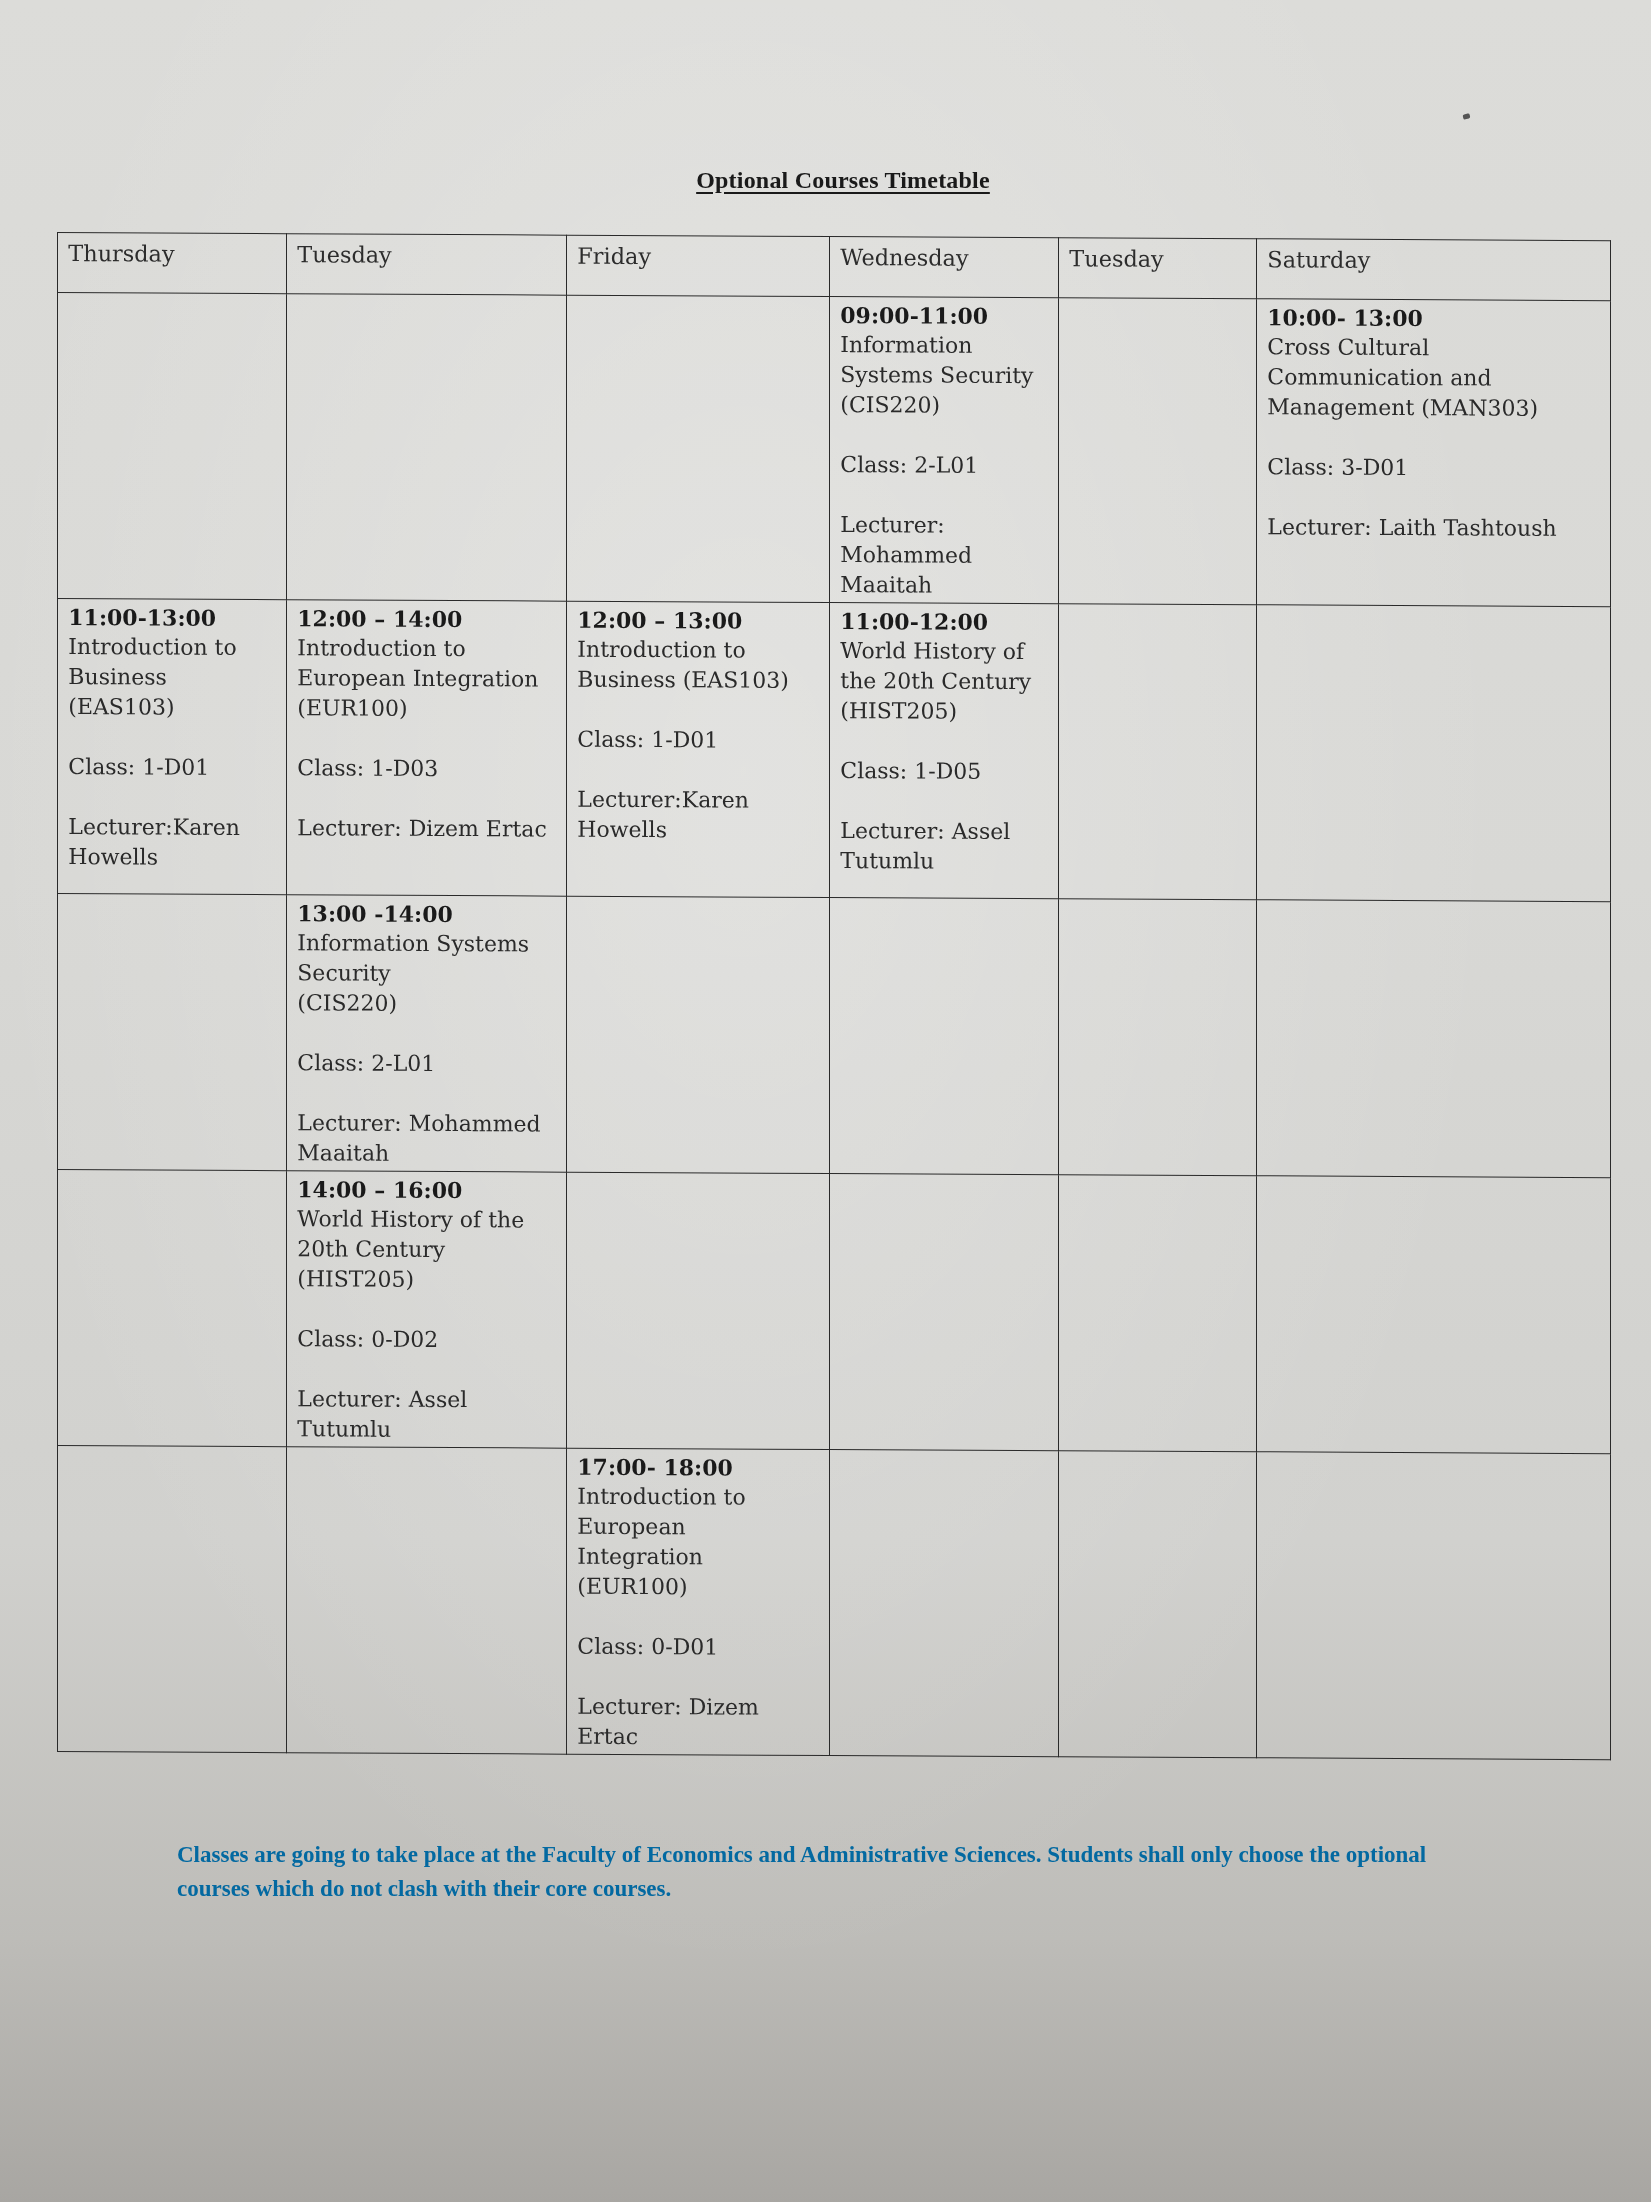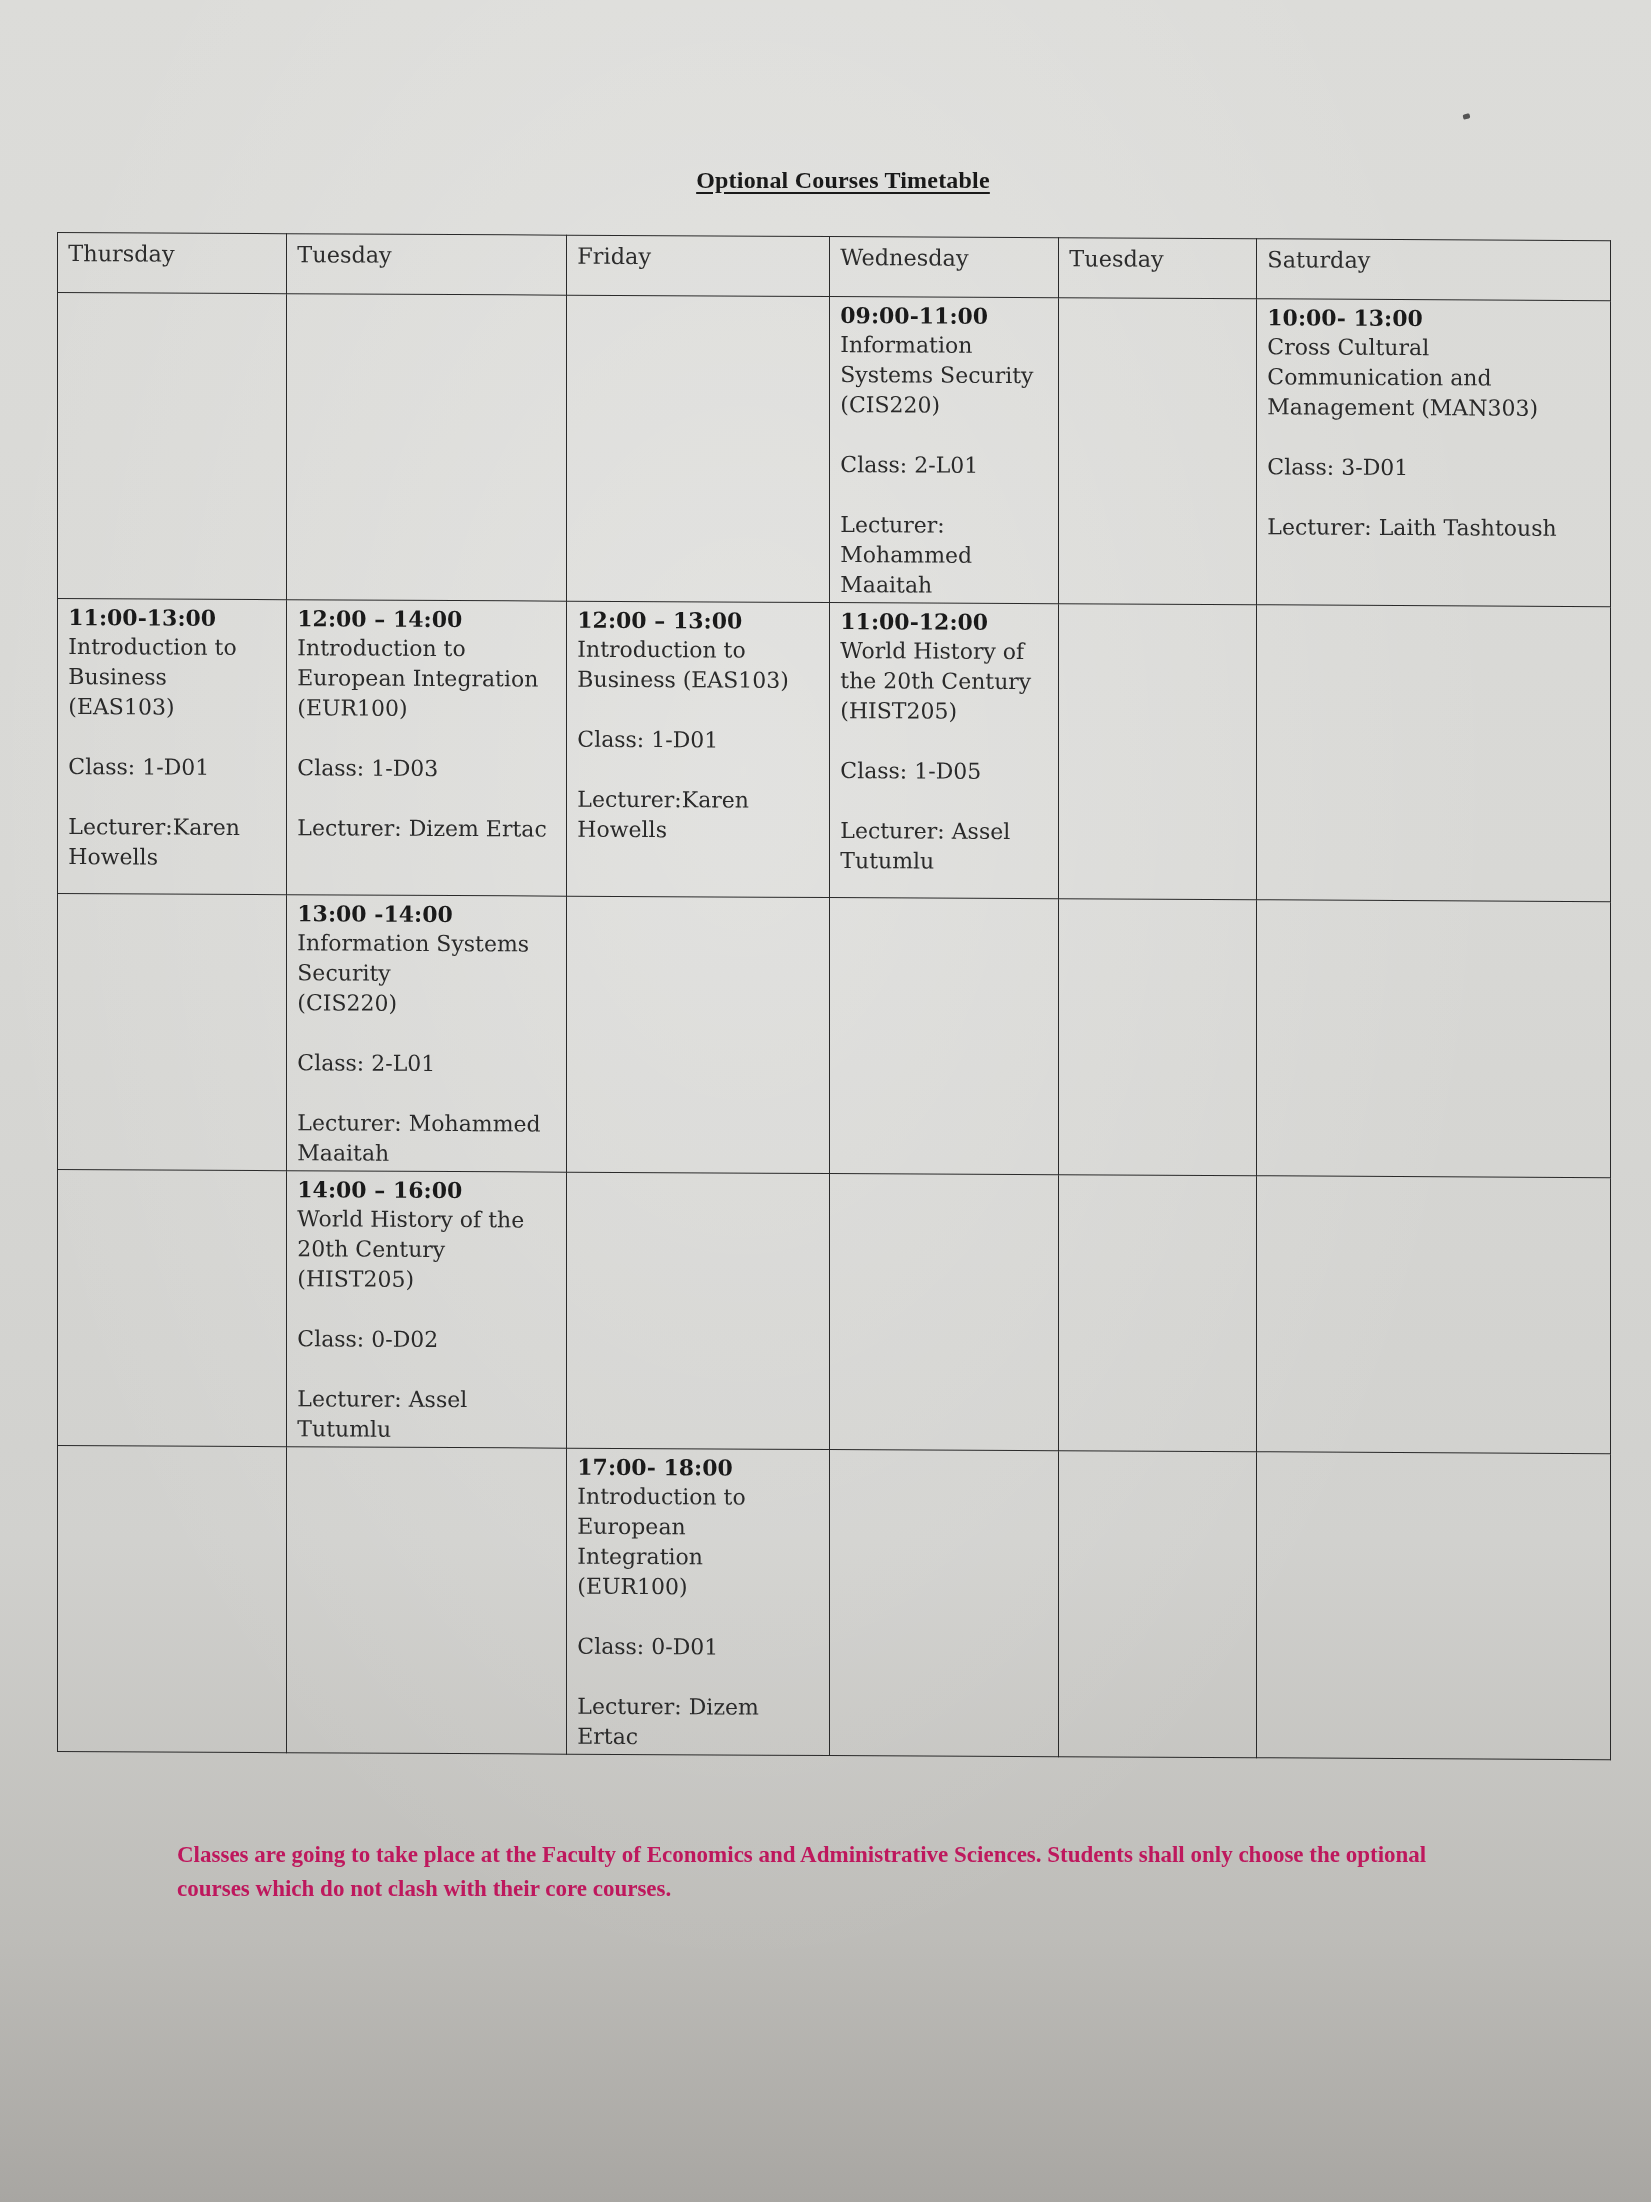--- a/index.html
+++ b/index.html
@@ -93,21 +93,21 @@
     }
     .footer-note {
       position: absolute;
       left: 177px;
       top: 1815px;
       width: 1316px;
       font-family: "Liberation Serif", "DejaVu Serif", serif;
       font-weight: bold;
       font-size: 23px;
       line-height: 34px;
-      color: #be185d;
+      color: #0369a1;
     }
   </style>
 </head>
 <body>
 
 <div class="paper-sheen"></div>
 <div class="speck"></div>
 
 <h1 class="title">Optional Courses Timetable</h1>
 

